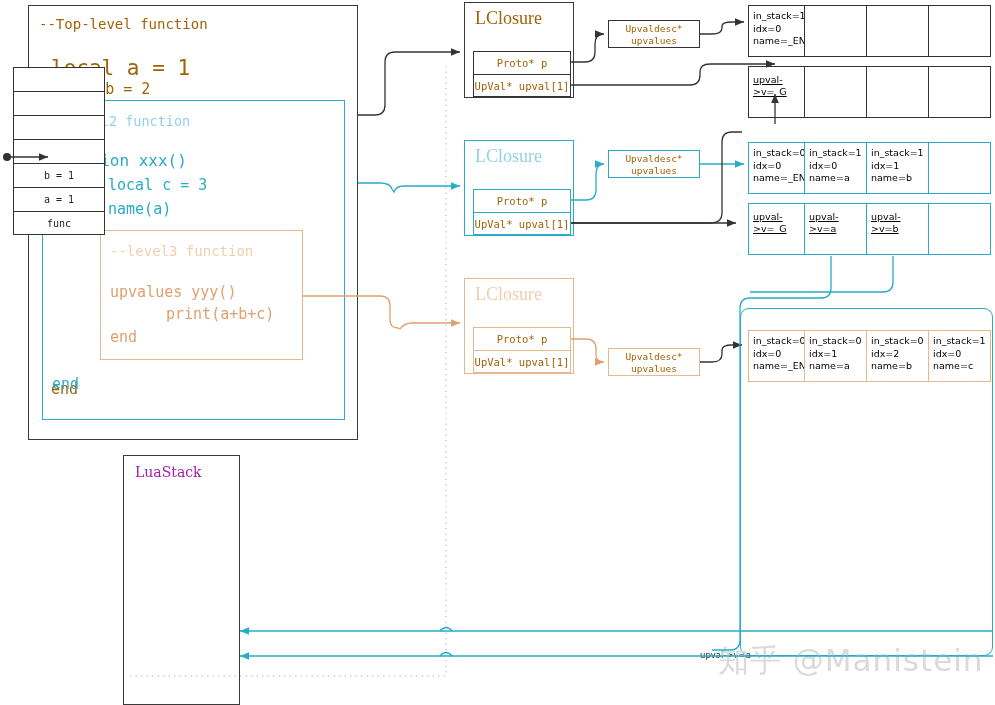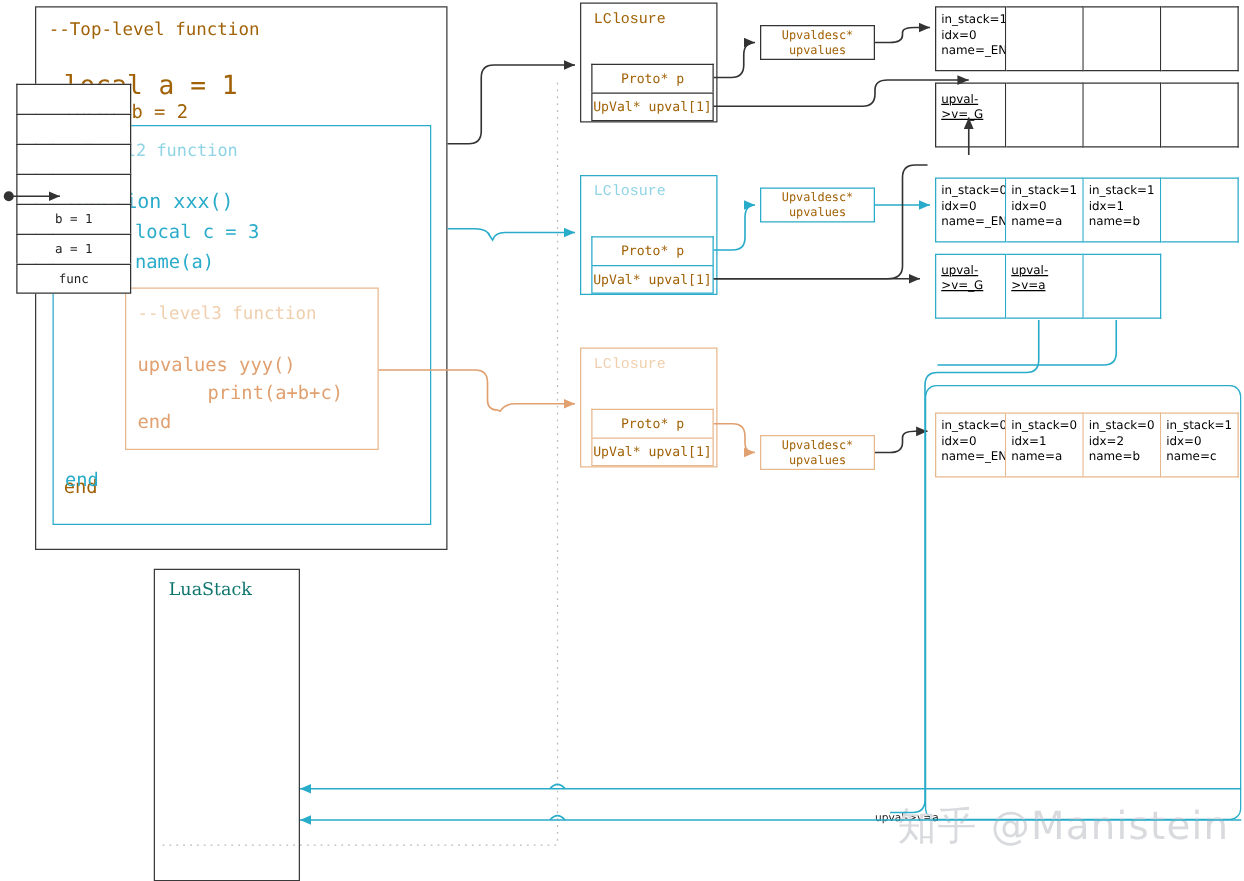--- a/index.html
+++ b/index.html
@@ -15,40 +15,40 @@
   .c-black{color:#a16207;}
   .c-cyan{color:#29abca;}
   .c-cyan-dim{color:#8fd4e4;}
   .c-orange{color:#e0a070;}
   .c-orange-dim{color:#f0cfae;}
   .lvl2box{left:42px;top:100px;width:303px;height:320px;border:1.6px solid #29abca;}
   .lvl3box{left:100px;top:230px;width:203px;height:130px;border:1.2px solid #e8b88d;}
 
   
   .lc{background:#fff;}
-  .lc-title{position:absolute;left:10px;top:5px;font-size:12px;
-            font-family:Liberation Mono, monospace;}
+  .lc-title{position:absolute;left:10px;top:5px;font-size:18px;
+            font-family:Liberation Serif, serif;}
   .lc-tbl{position:absolute;left:14px;width:98px;}
   .lc-row{box-sizing:border-box;height:23px;line-height:22px;text-align:center;
           font-size:10.5px;white-space:nowrap;}
 
   
   .udesc{box-sizing:border-box;width:92px;height:28px;background:#fff;
          font-size:9.5px;line-height:12px;text-align:center;padding-top:2px;}
 
   
   .cellrow{position:absolute;display:flex;}
   .cell{box-sizing:border-box;background:#fff;font-size:9.5px;line-height:12.5px;
         font-family:"DejaVu Sans","Liberation Sans",sans-serif;padding:4px 3px 12px 4px;
         white-space:pre-line;overflow:hidden;}
   .cell.vcenter{display:flex;align-items:center;padding-top:0;text-decoration:underline;}
 
   
   .stackbox{left:123px;top:455px;width:117px;height:250px;border:1.4px solid #3a3a3a;background:#fff;}
-  .stack-title{position:absolute;left:11px;top:8px;font-size:14px;color:#0f766e;
+  .stack-title{position:absolute;left:11px;top:8px;font-size:14px;color:#a21caf;
                font-family:"DejaVu Serif","Liberation Serif",serif;}
   .slots{position:absolute;left:13px;top:67px;width:92px;}
   .slot{box-sizing:border-box;height:24px;border:1.2px solid #333;border-bottom:none;
         text-align:center;line-height:23px;font-size:10px;color:#222;background:#fff;}
   .slot:last-child{border-bottom:1.2px solid #333;}
 
   
   .bigcyan{left:740px;top:308px;width:253px;height:348px;border:1.3px solid #29abca;
            border-radius:9px;background:#fff;}
   .lbl{position:absolute;font-size:8.5px;color:#222;white-space:nowrap;
@@ -137,20 +137,21 @@
     <div class="cell" style="width:62px;height:52px;border:1.2px solid #29abca;border-left:none;">in_stack=1
 idx=1
 name=b</div>
     <div class="cell" style="width:62px;height:52px;border:1.2px solid #29abca;border-left:none;"></div>
   </div>
 
   <div class="cellrow" style="left:748px;top:203px;">
     <div class="cell vcenter" style="width:57px;height:52px;border:1.2px solid #29abca;padding-left:4px;">upval-
 &gt;v=_G</div>
     <div class="cell vcenter" style="width:62px;height:52px;border:1.2px solid #29abca;border-left:none;">upval-&gt;v=a</div>
+    <div class="cell vcenter" style="width:62px;height:52px;border:1.2px solid #29abca;border-left:none;">upval-&gt;v=b</div>
     <div class="cell vcenter" style="width:62px;height:52px;border:1.2px solid #29abca;border-left:none;"></div>
   </div>
 
   <div class="cellrow" style="left:748px;top:330px;">
     <div class="cell" style="width:57px;height:52px;border:1.2px solid #e8b88d;">in_stack=0
 idx=0
 name=_ENV</div>
     <div class="cell" style="width:62px;height:52px;border:1.2px solid #e8b88d;border-left:none;">in_stack=0
 idx=1
 name=a</div>

